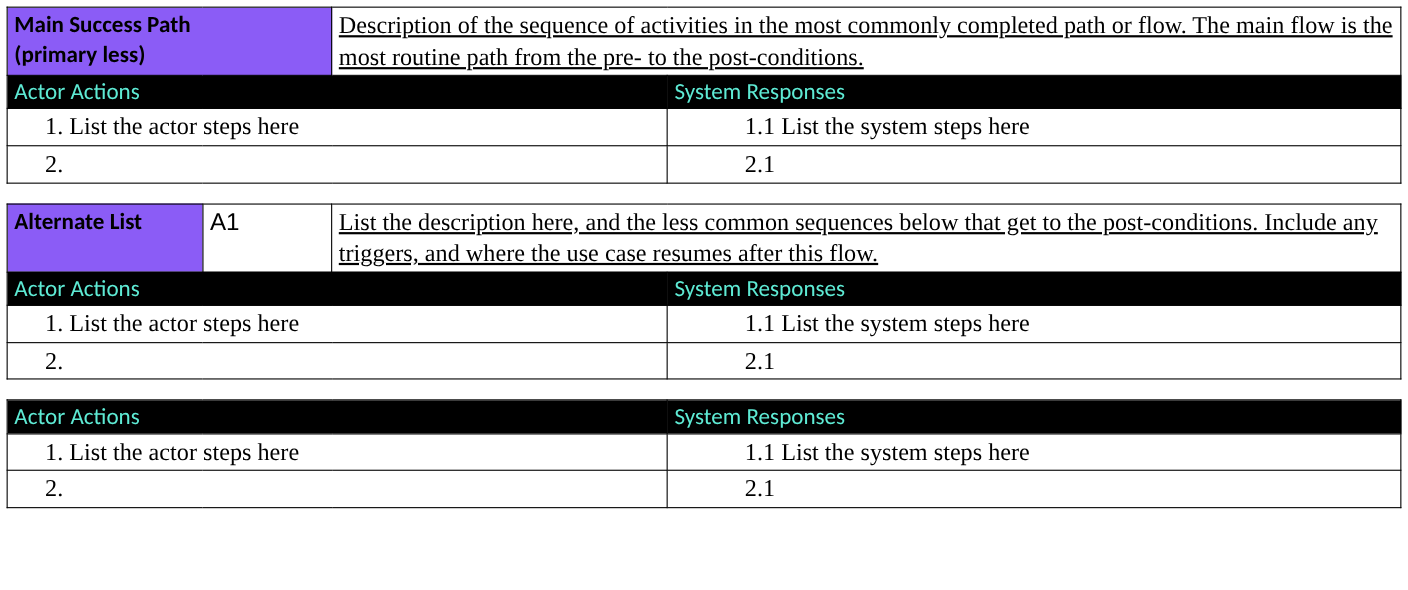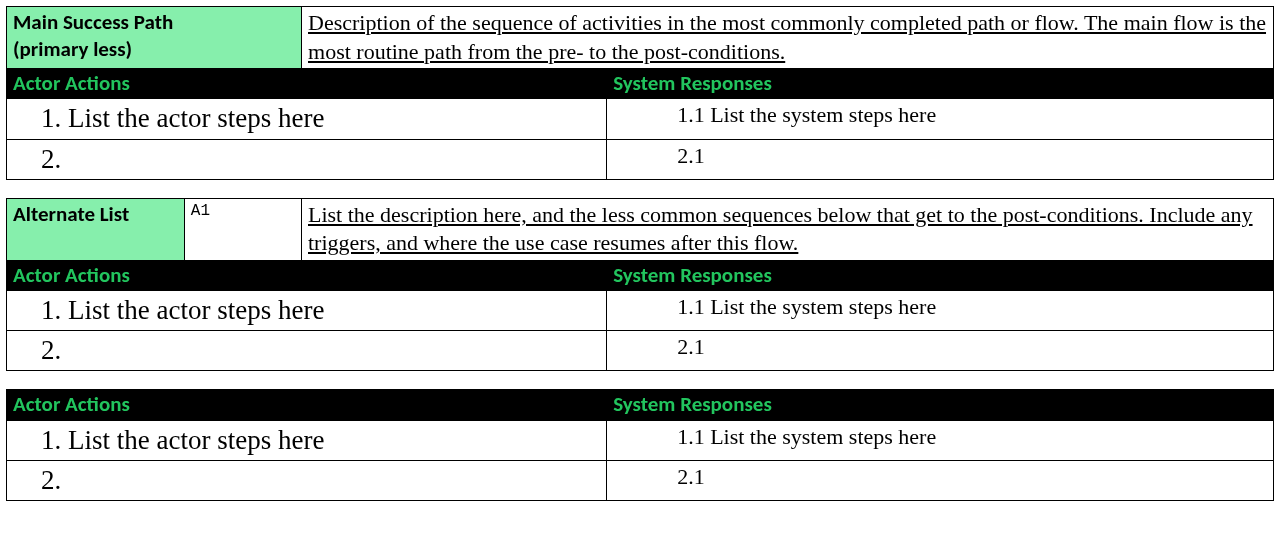--- a/index.html
+++ b/index.html
@@ -20,51 +20,51 @@
       border-collapse: collapse;
       table-layout: fixed;
     }
     td {
       border: 1px solid #000;
       padding: 2px 6px;
       vertical-align: top;
       line-height: 1.3;
     }
     .hdr-label {
-      background: #86efac;
+      background: #8b5cf6;
       font-weight: bold;
       font-family: Calibri, Arial, sans-serif;
       margin-left: 43px;
     }
     .hdr-desc {
       font-family: "Times New Roman", Times, serif;
       font-size: 22px;
       text-decoration: underline;
     }
     .black-row td {
       background: #000;
-      color: #22c55e;
-      font-weight: bold;
+      color: #5eead4;
+      font-weight: normal;
       border-color: #000;
       padding: 1px 6px;
       font-family: Calibri, Arial, sans-serif;
     }
     .step-left {
       font-family: "Times New Roman", Times, serif;
-      font-size: 27px;
+      font-size: 22px;
       padding-left: 34px;
     }
     .step-right {
       font-family: "Times New Roman", Times, serif;
       font-size: 22px;
       padding-left: 70px;
     }
     .code-cell {
-      font-family: Liberation Mono, monospace;
-      font-size: 16px;
+      font-family: Liberation Sans, sans-serif;
+      font-size: 22px;
     }
   </style>
 </head>
 <body>
 
 <table class="section">
   <colgroup>
     <col style="width:176px">
     <col style="width:116px">
     <col style="width:302px">

